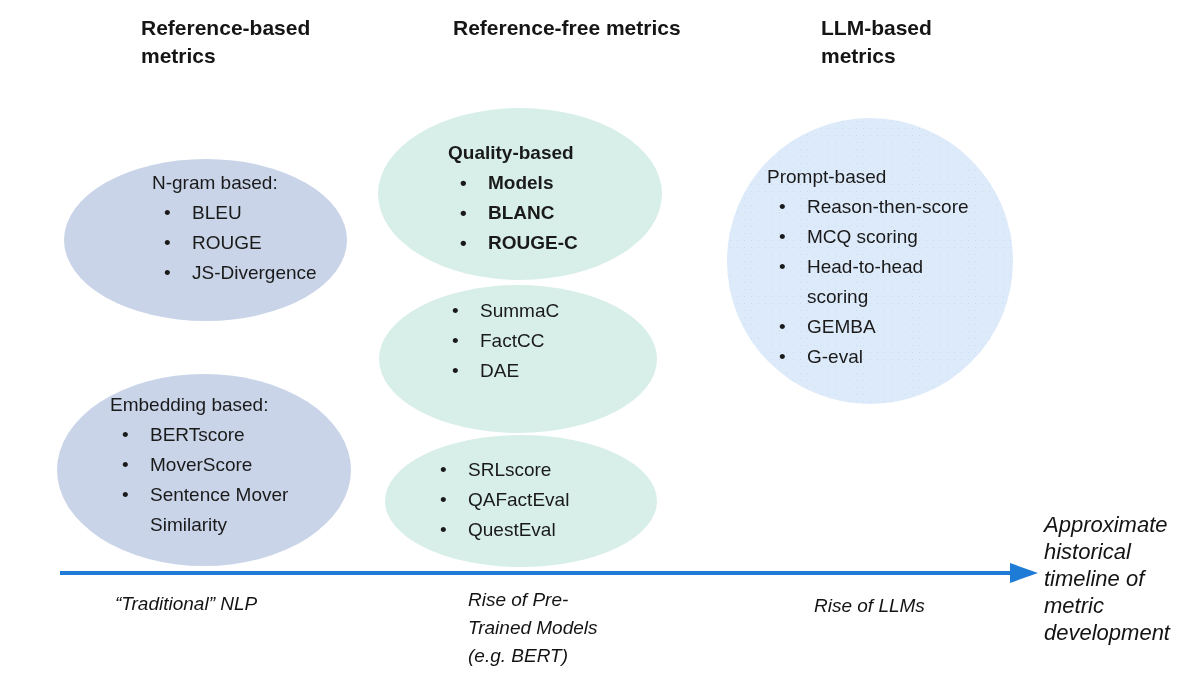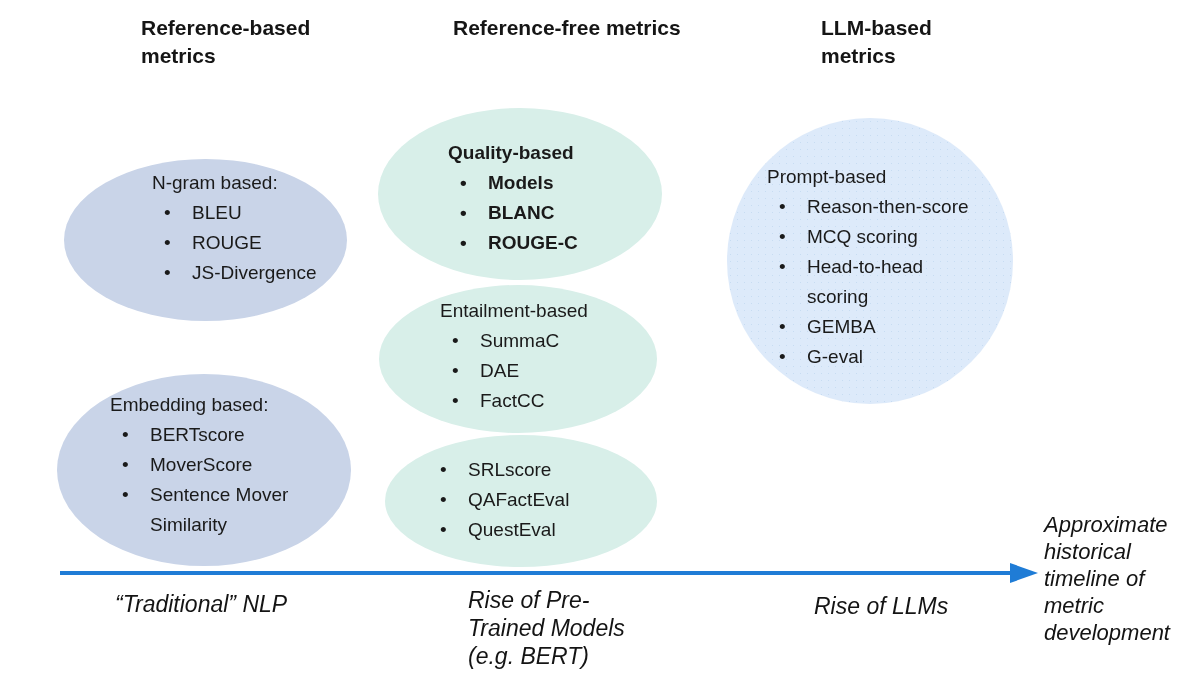--- a/index.html
+++ b/index.html
@@ -27,21 +27,21 @@
   }
   .etext{ position:absolute; font-size:19px; line-height:30px; }
   .etitle{ font-size:19px; line-height:30px; }
   .etext ul{ list-style:none; margin:0; padding:0; }
   .etext li{ position:relative; padding-left:40px; }
   .etext li::before{
     content:"\2022"; position:absolute; left:12px; top:0;
     font-size:19px; line-height:30px;
   }
   .era-label{
-    position:absolute; font-style:italic; font-size:23px; line-height:28px;
+    position:absolute; font-style:italic; font-size:19px; line-height:28px;
     white-space:pre-line; color:#141414;
   }
   .arrow-caption{
     position:absolute; font-style:italic; font-size:22px; line-height:27px;
     white-space:pre-line; color:#141414;
   }
   .timeline-svg{ position:absolute; left:58px; top:560px; }
 </style>
 </head>
 <body>
@@ -79,25 +79,24 @@
     <div class="etitle">Quality-based</div>
     <ul>
       <li>Models</li>
       <li>BLANC</li>
       <li>ROUGE-C</li>
     </ul>
   </div>
 
   <div class="ellipse mid-fill" style="left:379px;top:285px;width:278px;height:148px;"></div>
   <div class="etext" style="left:440px;top:296px;width:200px;">
-    <div class="etitle">Entailment-based</div>
     <ul>
       <li>SummaC</li>
+      <li>FactCC</li>
       <li>DAE</li>
-      <li>FactCC</li>
     </ul>
   </div>
 
   <div class="ellipse mid-fill" style="left:385px;top:435px;width:272px;height:132px;"></div>
   <div class="etext" style="left:428px;top:455px;width:200px;">
     <ul>
       <li>SRLscore</li>
       <li>QAFactEval</li>
       <li>QuestEval</li>
     </ul>

